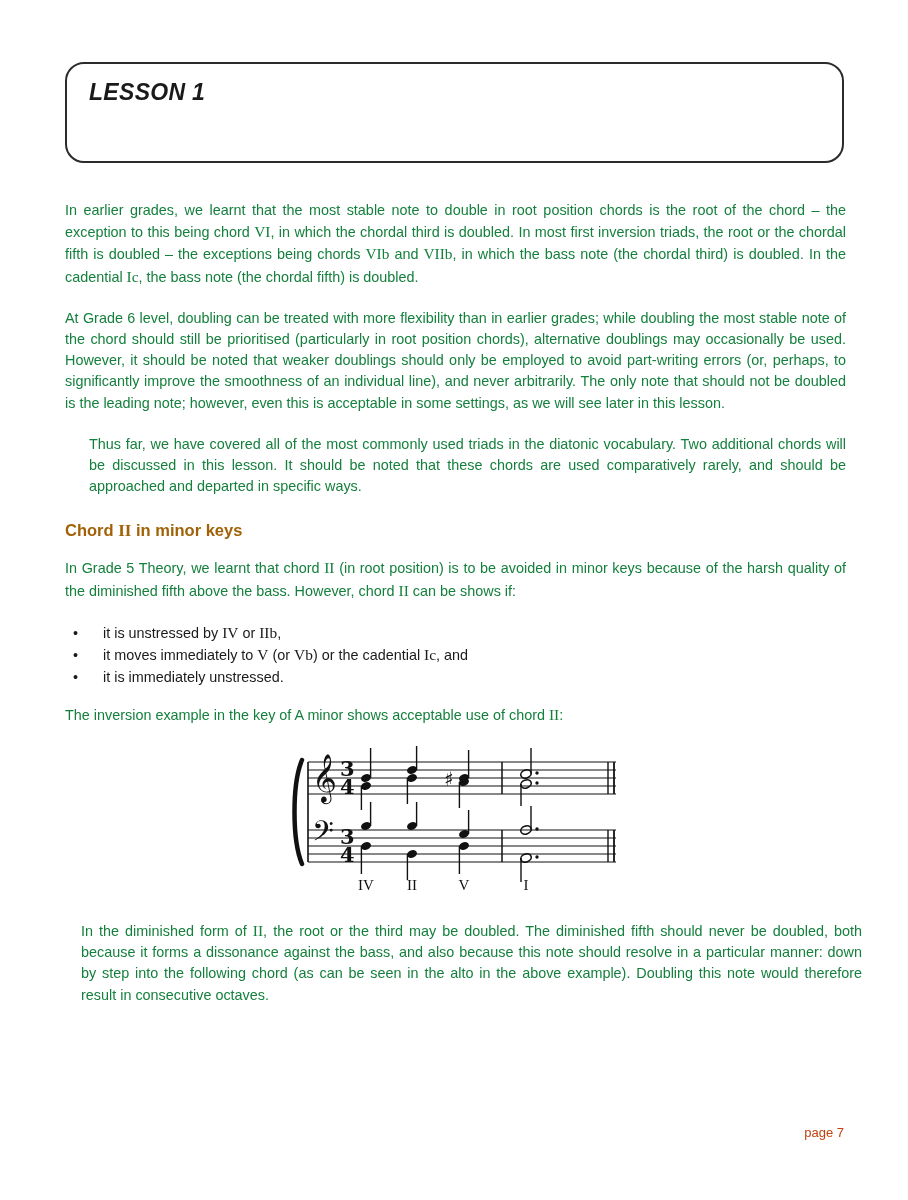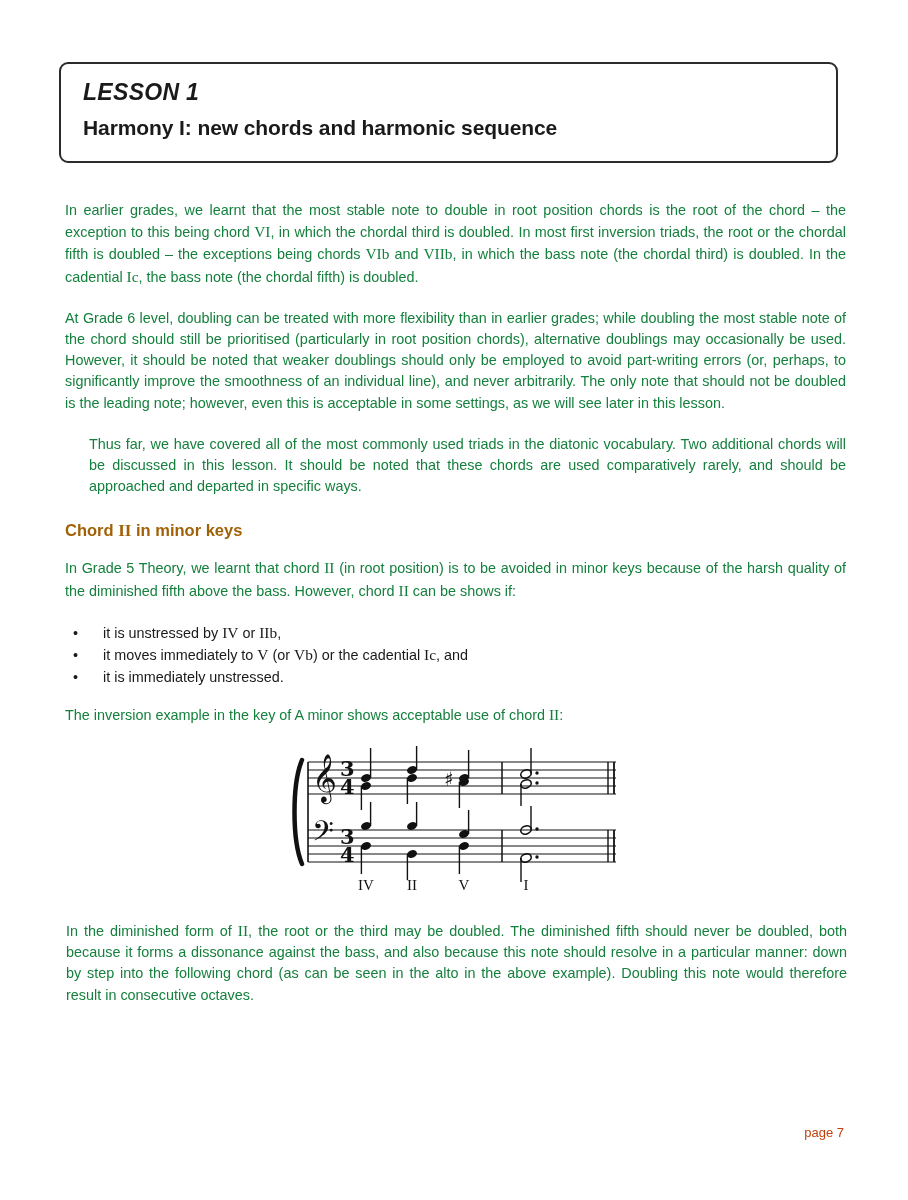--- a/index.html
+++ b/index.html
@@ -18,26 +18,26 @@
   }
   .page {
     position: absolute;
     inset: 0;
     background: #ffffff;
   }
 
   
   .lesson-box {
     position: absolute;
-    left: 59px;
+    left: 65px;
     top: 62px;
     width: 779px;
     height: 101px;
     border: 2px solid #2b2b2b;
-    border-radius: 9px;
+    border-radius: 19px;
     box-sizing: border-box;
     background: #ffffff;
   }
   .lesson-number {
     position: absolute;
     left: 22px;
     top: 15px;
     font-size: 23px;
     font-weight: bold;
     font-style: italic;
@@ -126,21 +126,20 @@
     color: #c2410c;
   }
 </style>
 </head>
 <body>
 
 <div class="page">
 
   <div class="lesson-box">
     <div class="lesson-number">LESSON 1</div>
-    <div class="lesson-title">Harmony I: new chords and harmonic sequence</div>
   </div>
 
   <div class="content">
 
     <p class="body"><span>In earlier grades, we learnt that the most stable note to double in root position chords is the root of the chord – the exception to this being chord </span><span class="rn">VI</span><span>, in which the chordal third is doubled. In most first inversion triads, the root or the chordal fifth is doubled – the exceptions being chords </span><span class="rn">VIb</span><span> and </span><span class="rn">VIIb</span><span>, in which the bass note (the chordal third) is doubled. In the cadential </span><span class="rn">Ic</span><span>, the bass note (the chordal fifth) is doubled.</span></p>
 
     <p class="body">At Grade 6 level, doubling can be treated with more flexibility than in earlier grades; while doubling the most stable note of the chord should still be prioritised (particularly in root position chords), alternative doublings may occasionally be used. However, it should be noted that weaker doublings should only be employed to avoid part-writing errors (or, perhaps, to significantly improve the smoothness of an individual line), and never arbitrarily. The only note that should not be doubled is the leading note; however, even this is acceptable in some settings, as we will see later in this lesson.</p>
 
     <p class="body last-tight">Thus far, we have covered all of the most commonly used triads in the diatonic vocabulary. Two additional chords will be discussed in this lesson. It should be noted that these chords are used comparatively rarely, and should be approached and departed in specific ways.</p>
 
@@ -258,19 +257,19 @@
 
       <g fill="#111" font-family="Liberation Serif, serif" font-size="15" text-anchor="middle">
         <text x="80" y="146">IV</text>
         <text x="126" y="146">II</text>
         <text x="178" y="146">V</text>
         <text x="240" y="146">I</text>
       </g>
     </svg>
   </div>
 
-  <div style="position:absolute; left:66px; top:920px; width:781px;">
+  <div style="position:absolute; left:81px; top:920px; width:781px;">
     <p class="body"><span>In the diminished form of </span><span class="rn">II</span><span>, the root or the third may be doubled. The diminished fifth should never be doubled, both because it forms a dissonance against the bass, and also because this note should resolve in a particular manner: down by step into the following chord (as can be seen in the alto in the above example). Doubling this note would therefore result in consecutive octaves.</span></p>
   </div>
 
   <div class="footer">page 7</div>
 
 </div>
 
 </body></html>

